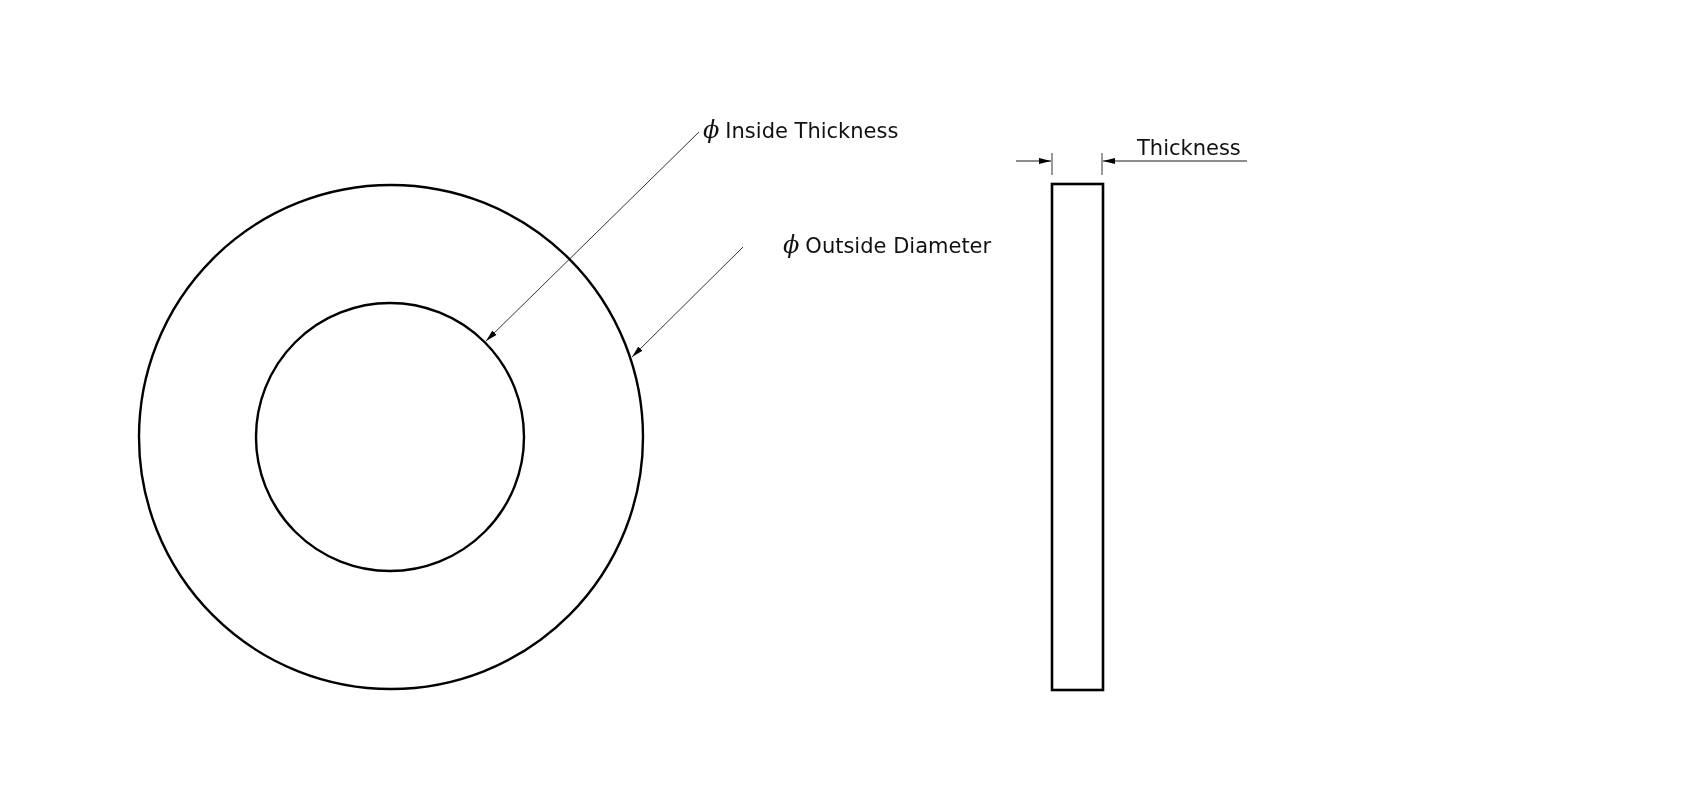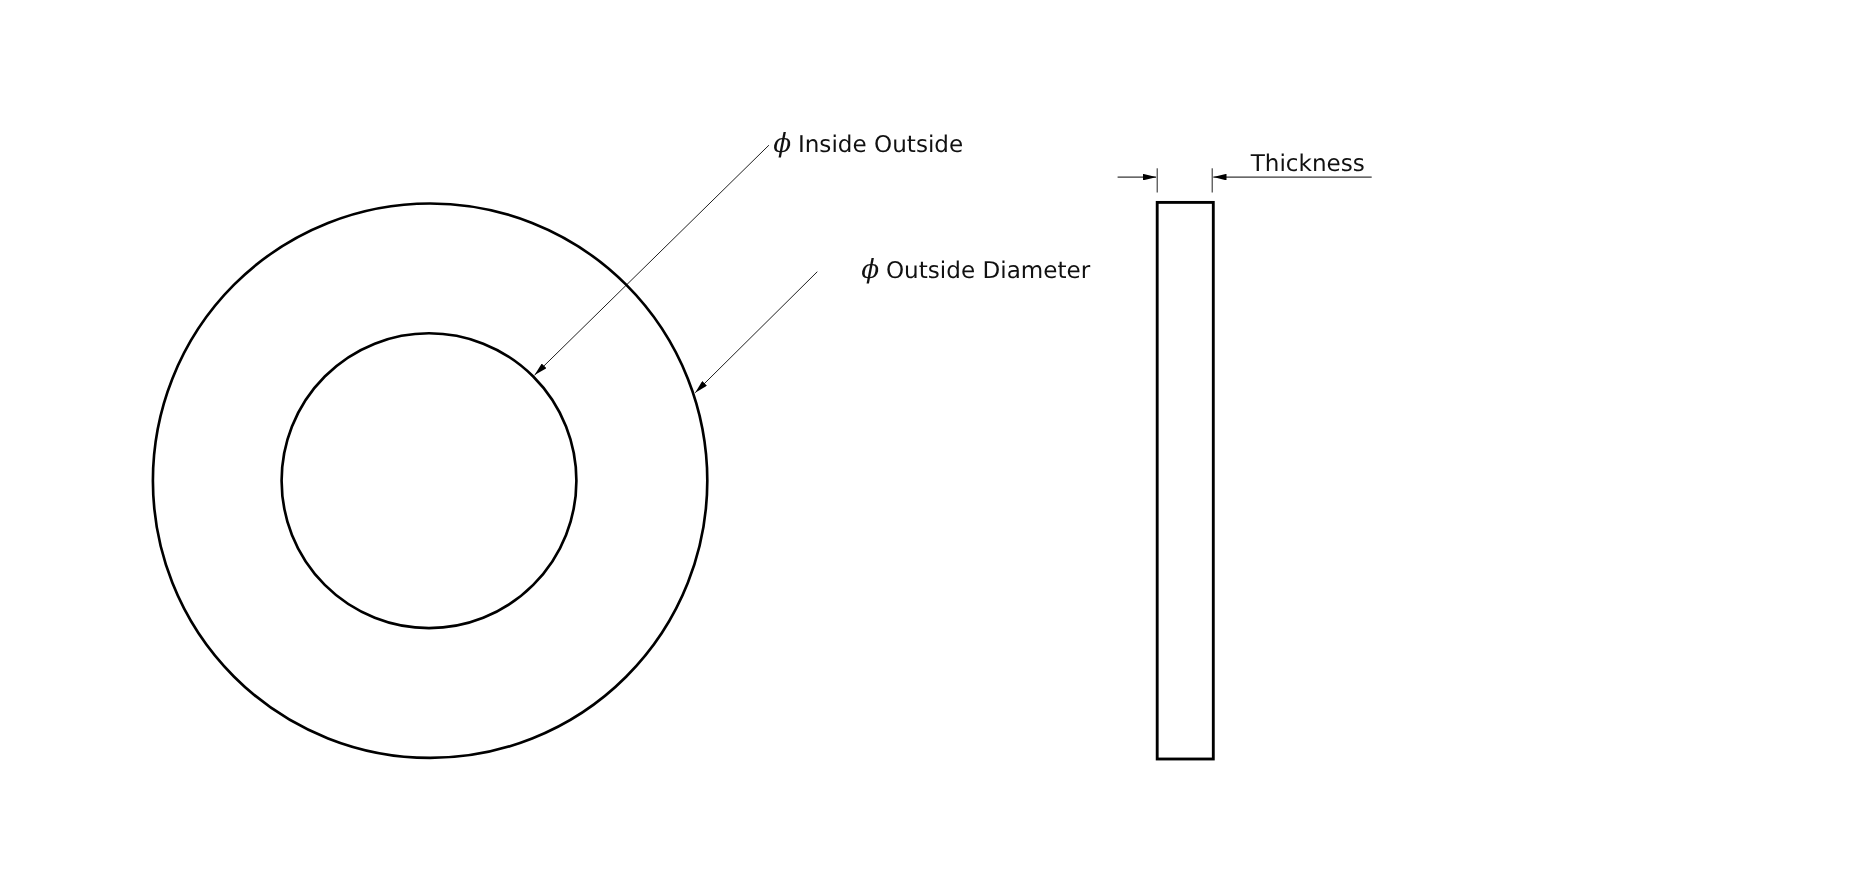--- a/index.html
+++ b/index.html
@@ -43,21 +43,21 @@
 
   <g>
     <line x1="1052" y1="153" x2="1052" y2="175" stroke="#000" stroke-width="0.8"></line>
     <line x1="1102" y1="153" x2="1102" y2="175" stroke="#000" stroke-width="0.8"></line>
     <line x1="1016" y1="161" x2="1051" y2="161" stroke="#000" stroke-width="0.9" marker-end="url(#arrow)"></line>
     <line x1="1247" y1="161" x2="1103" y2="161" stroke="#000" stroke-width="0.9" marker-end="url(#arrow)"></line>
   </g>
 </svg>
 
 <div class="label" style="left:703px; top:118px;">
-  <span class="phi">ϕ</span><span>Inside Outside</span>
+  <span class="phi">ϕ</span><span>Inside Thickness</span>
 </div>
 
 <div class="label" style="left:783px; top:233px;">
   <span class="phi">ϕ</span><span>Outside Diameter</span>
 </div>
 
 <div class="label" style="left:1137px; top:138px;">
   <span>Thickness</span>
 </div>
 

